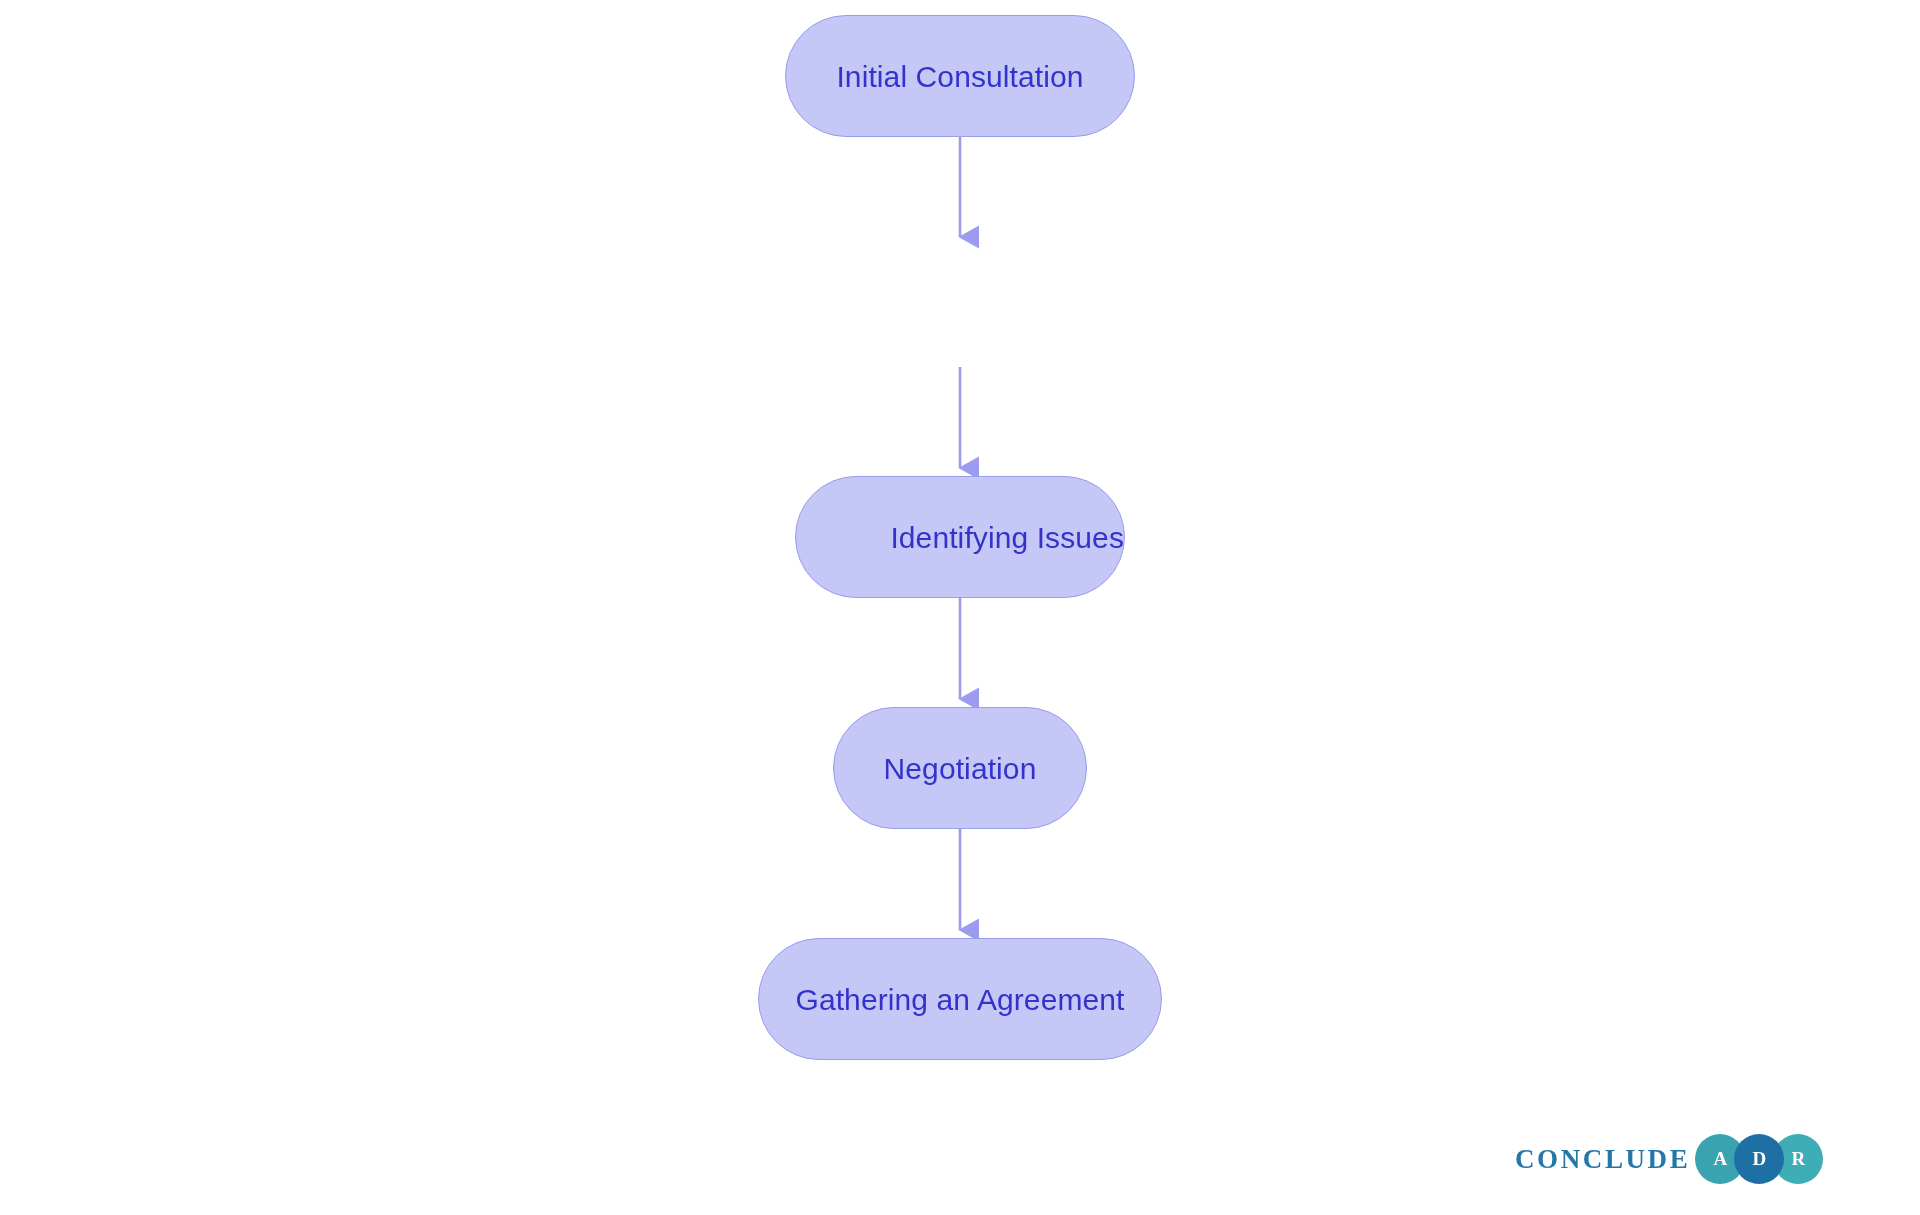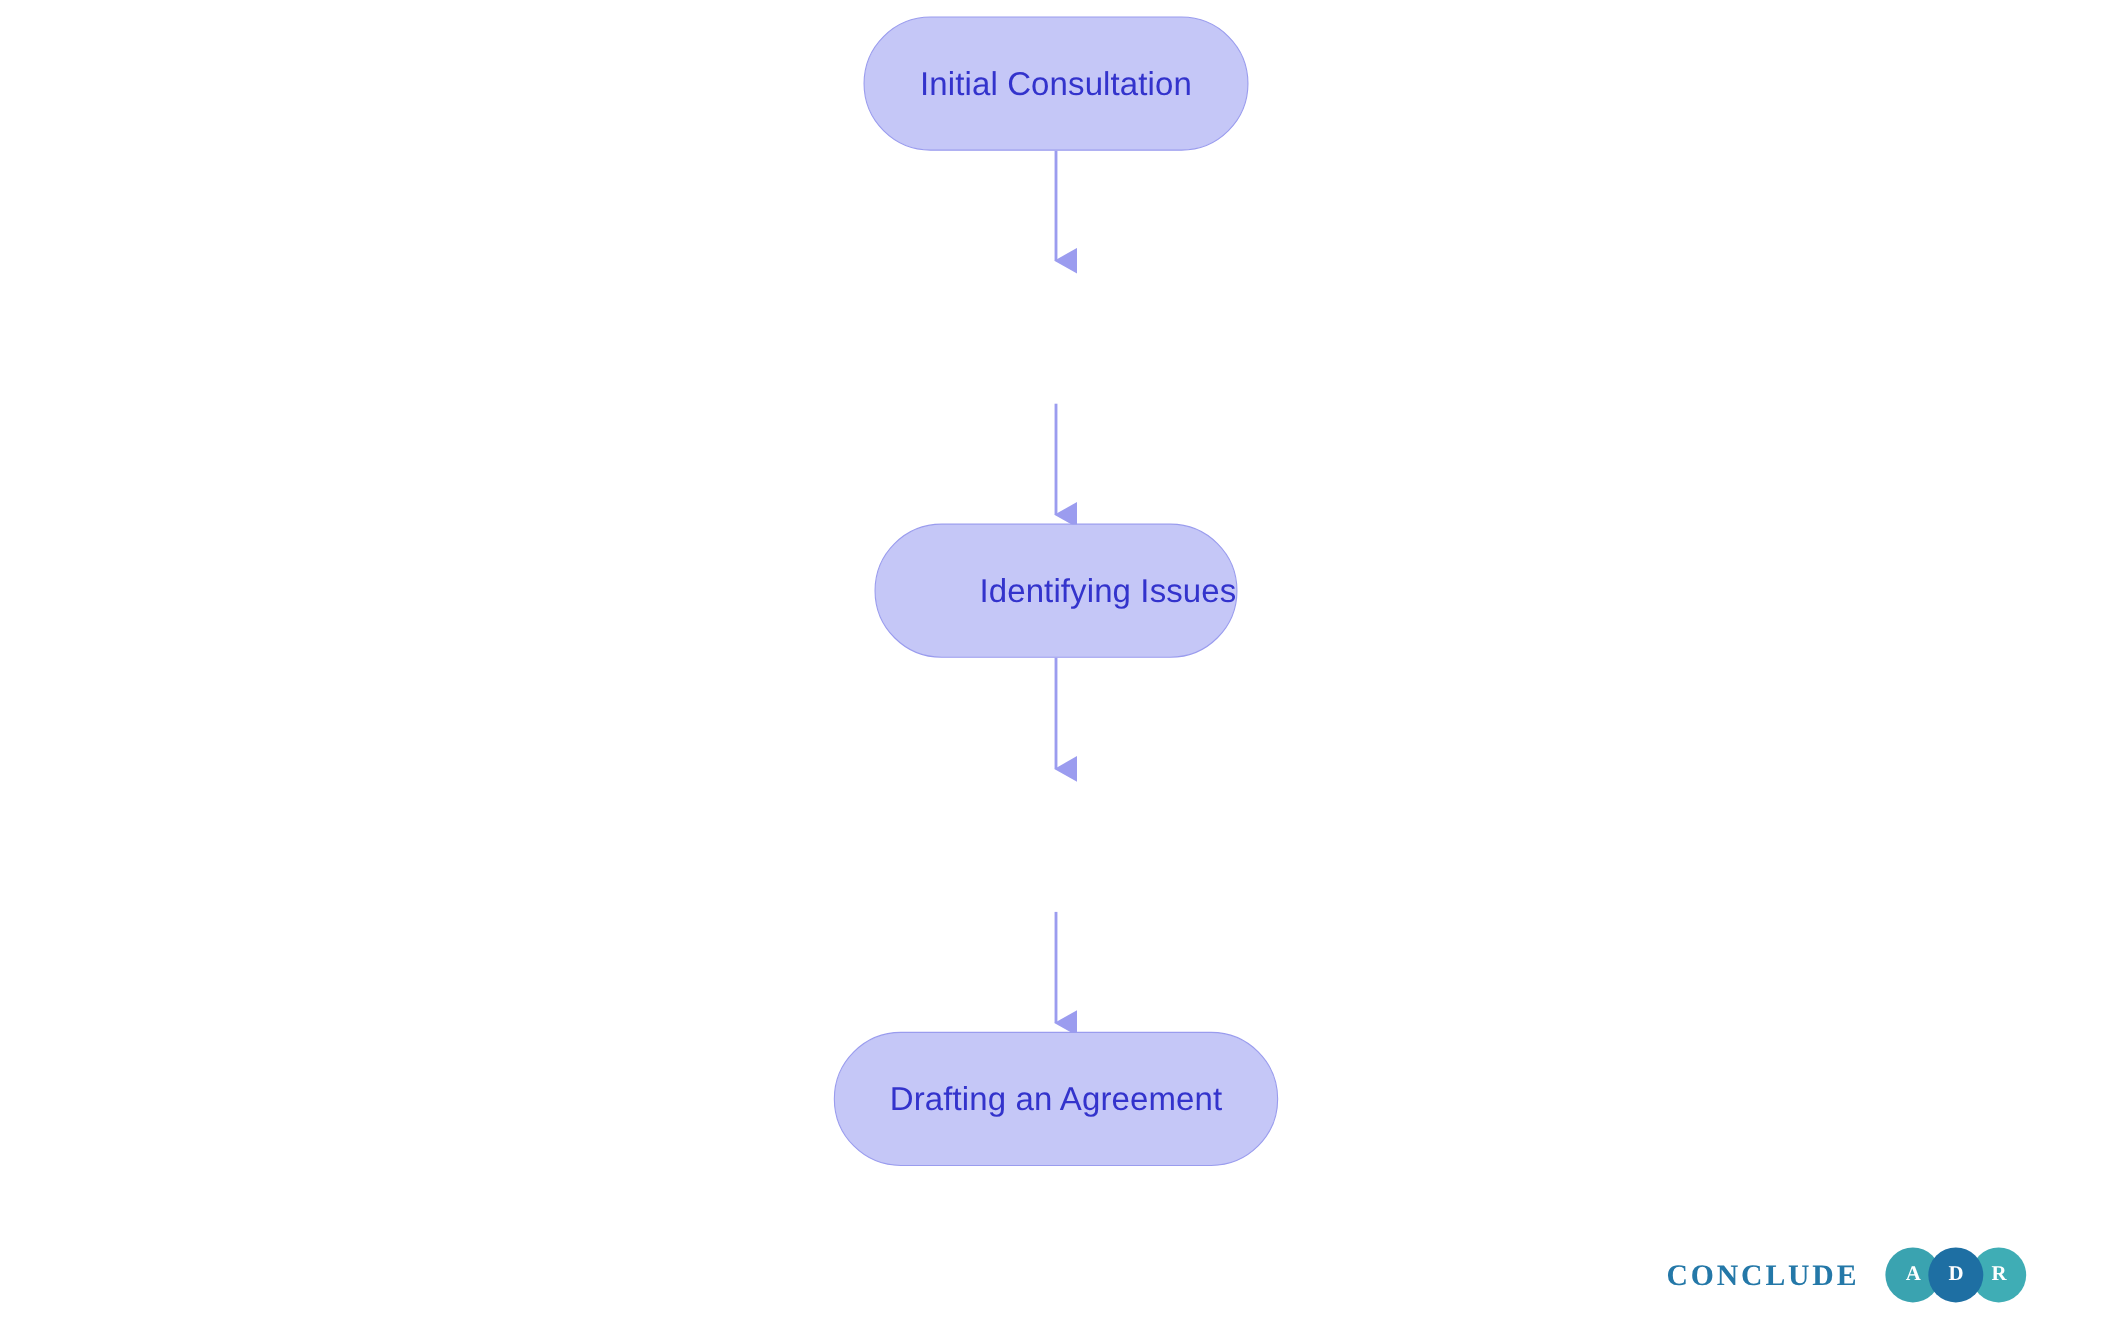--- a/index.html
+++ b/index.html
@@ -62,21 +62,21 @@
   }
 
   
   #logo {
     position: absolute;
     left: 1515px;
     top: 1128px;
     height: 62px;
     display: flex;
     align-items: center;
-    gap: 24px;
+    gap: 5px;
   }
   .logo-word {
     color: #2478a8;
     font-family: "Liberation Serif", serif;
     font-size: 27px;
     font-weight: 700;
     letter-spacing: 2.6px;
     white-space: nowrap;
   }
   .logo-circles {
@@ -123,23 +123,26 @@
 
   <div class="node node-1">
     <span class="node-label">Initial Consultation</span>
   </div>
 
 
   <div class="node node-3">
     <span class="node-label">Identifying Issues</span>
   </div>
 
+  <div class="node node-4">
+    <span class="node-label">Negotiation</span>
+  </div>
 
   <div class="node node-5">
-    <span class="node-label">Drafting an Agreement</span>
+    <span class="node-label">Gathering an Agreement</span>
   </div>
 
   <div id="logo">
     <span class="logo-word">CONCLUDE</span>
     <span class="logo-circles">
       <span class="logo-circle logo-circle-a">
         <span>A</span>
       </span>
       <span class="logo-circle logo-circle-d">
         <span>D</span>

